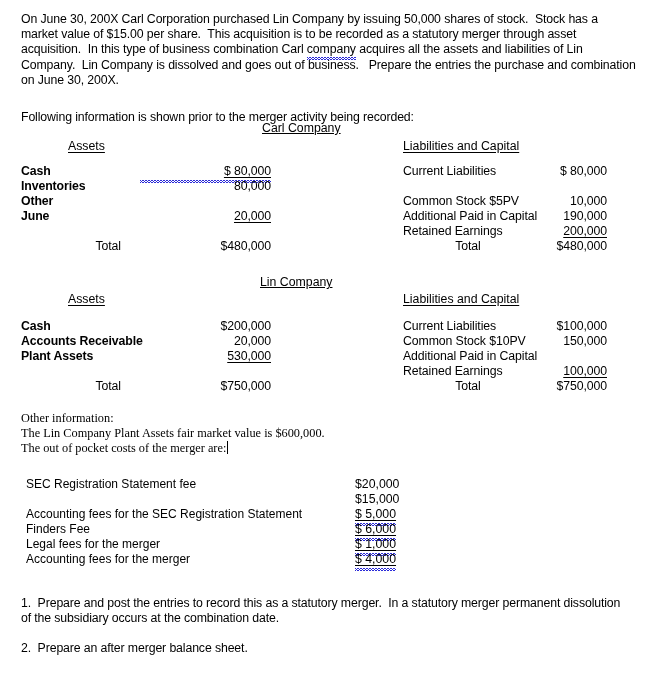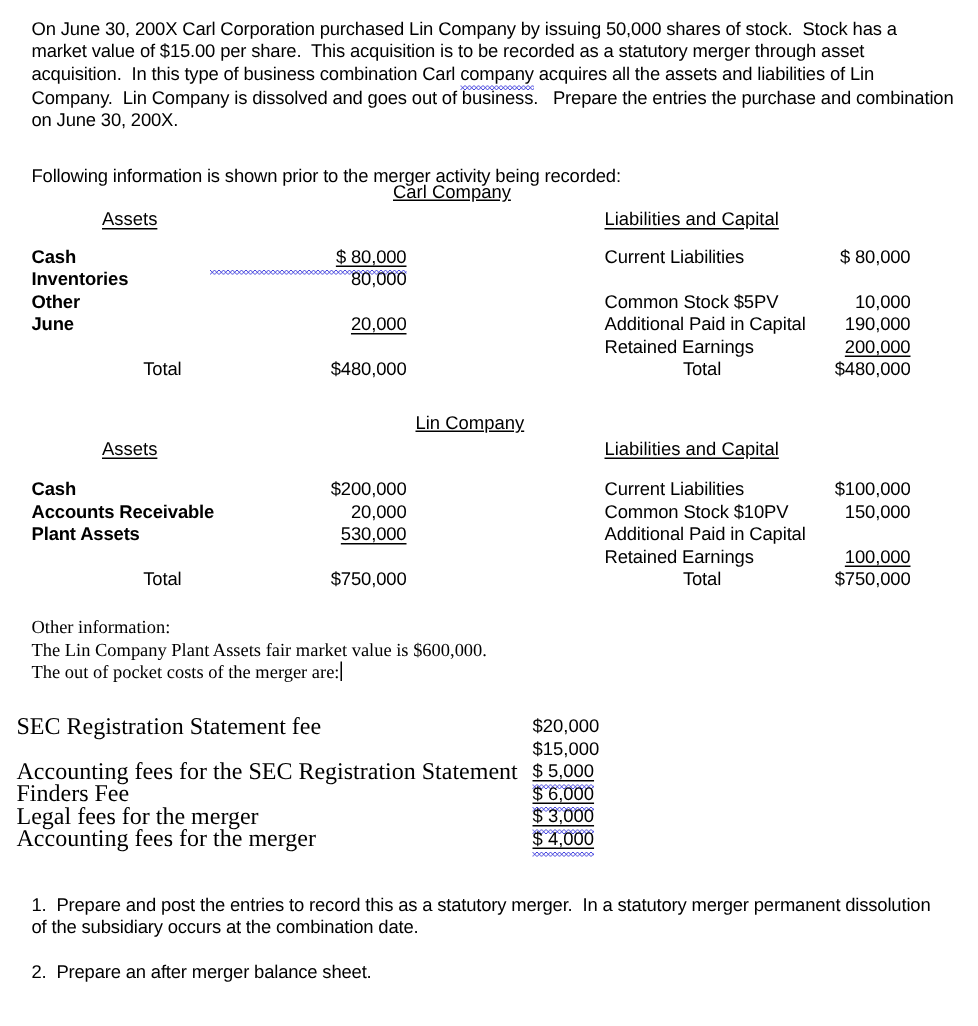--- a/index.html
+++ b/index.html
@@ -41,21 +41,21 @@
   }
   .tbl-title {
     position: absolute;
     font-size: 12.3px;
     line-height: 15px;
     text-decoration: underline;
     text-underline-offset: 1px;
     white-space: nowrap;
   }
   #carl-company-title { left: 262px; top: 121px; }
-  #lin-company-title  { left: 277px; top: 275px; }
+  #lin-company-title  { left: 260px; top: 275px; }
 
   .col-head {
     position: absolute;
     font-size: 12.3px;
     line-height: 15px;
     text-decoration: underline;
     text-underline-offset: 2px;
     white-space: nowrap;
   }
   #carl-assets-head { left: 68px;  top: 139px; }
@@ -128,25 +128,24 @@
   .other-line {
     position: absolute;
     left: 21px;
     font-size: 12.3px;
     line-height: 15px;
     white-space: nowrap;
     font-family: Liberation Serif, serif;
   }
   .fee-lbl {
     position: absolute;
-    left: 11px;
-    font-size: 16px;
-    line-height: 15px;
-    white-space: nowrap;
-    font-family: Liberation Serif, serif;
+    left: 26px;
+    font-size: 12px;
+    line-height: 15px;
+    white-space: nowrap;
   }
   .fee-amt {
     position: absolute;
     left: 355px;
     font-size: 12.3px;
     line-height: 15px;
     white-space: nowrap;
     text-align: center;
   }
   .caret {
@@ -249,21 +248,21 @@
 
   <div class="fee-amt" style="top:492px">$15,000</div>
 
   <div class="fee-lbl" style="top:507px">Accounting fees for the SEC Registration Statement</div>
   <div class="fee-amt rule-under squig" style="top:507px">$  5,000</div>
 
   <div class="fee-lbl" style="top:522px">Finders Fee</div>
   <div class="fee-amt rule-under squig" style="top:522px">$  6,000</div>
 
   <div class="fee-lbl" style="top:537px">Legal fees for the merger</div>
-  <div class="fee-amt rule-under squig" style="top:537px">$  3,000</div>
+  <div class="fee-amt rule-under squig" style="top:537px">$  1,000</div>
 
   <div class="fee-lbl" style="top:552px">Accounting fees for the merger</div>
   <div class="fee-amt rule-under squig" style="top:552px">$  4,000</div>
 
   <div class="para" id="task-1">1.  Prepare and post the entries to record this as a statutory merger.  In a statutory merger permanent dissolution of the subsidiary occurs at the combination date.</div>
   <div class="para" id="task-2">2.  Prepare an after merger balance sheet.</div>
 
 </div>
 
 </body></html>

